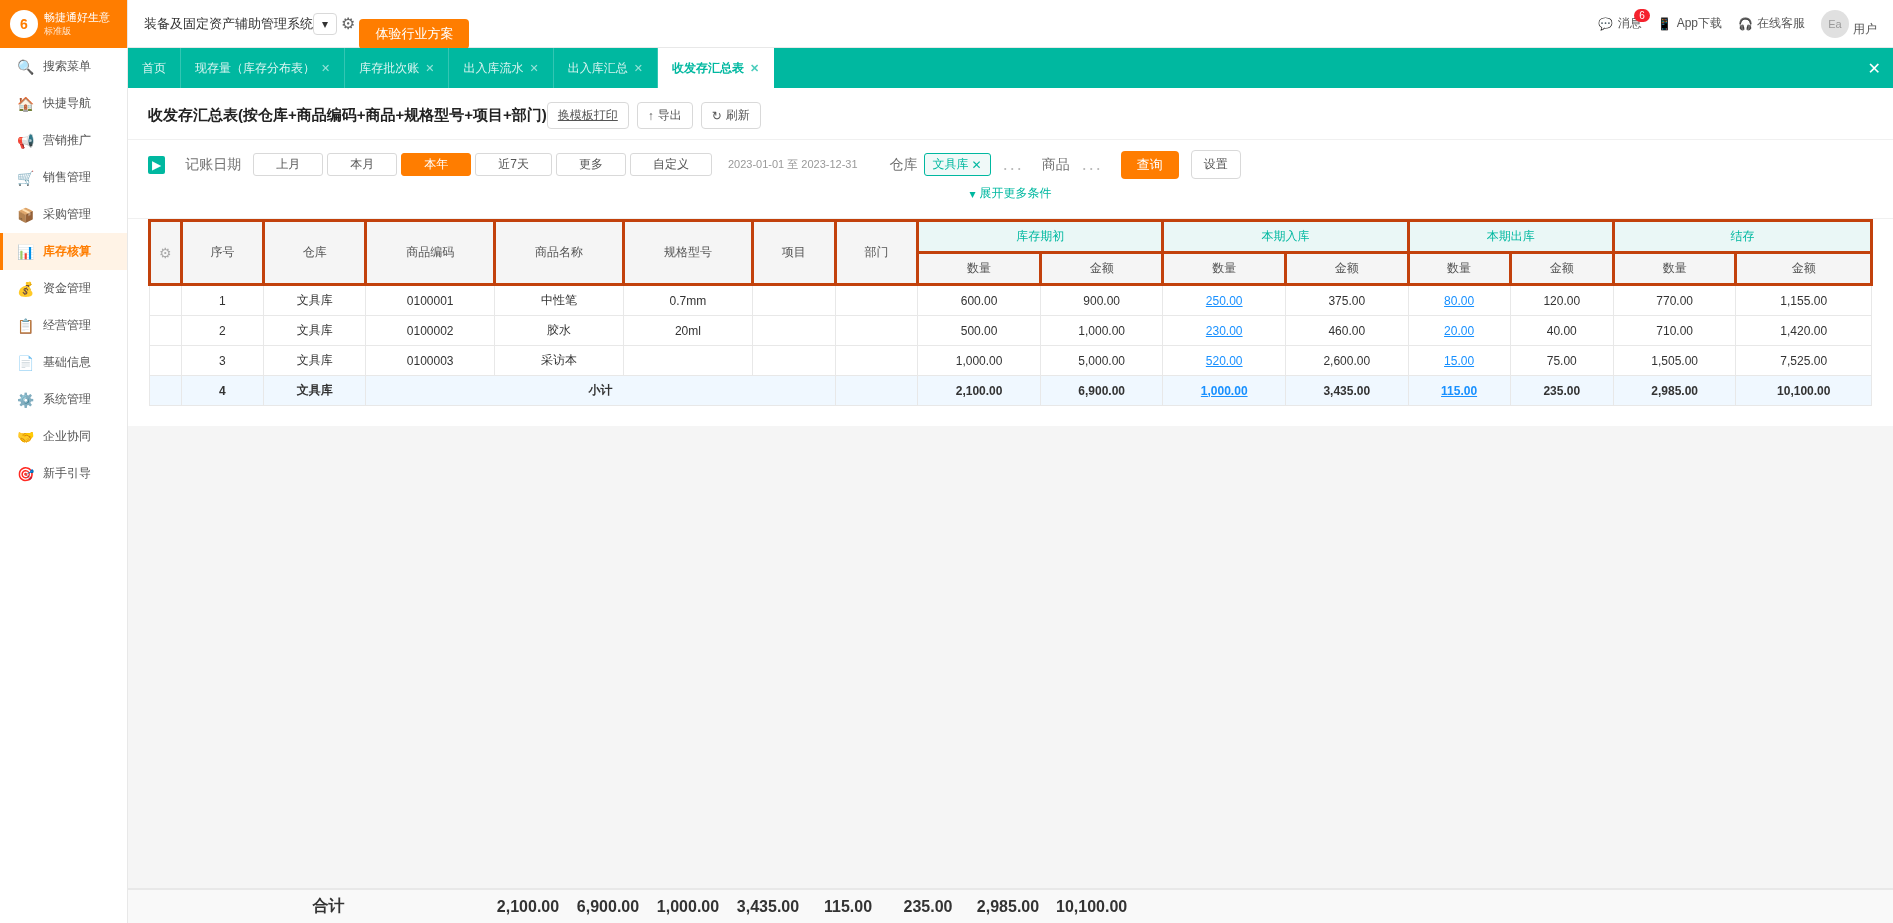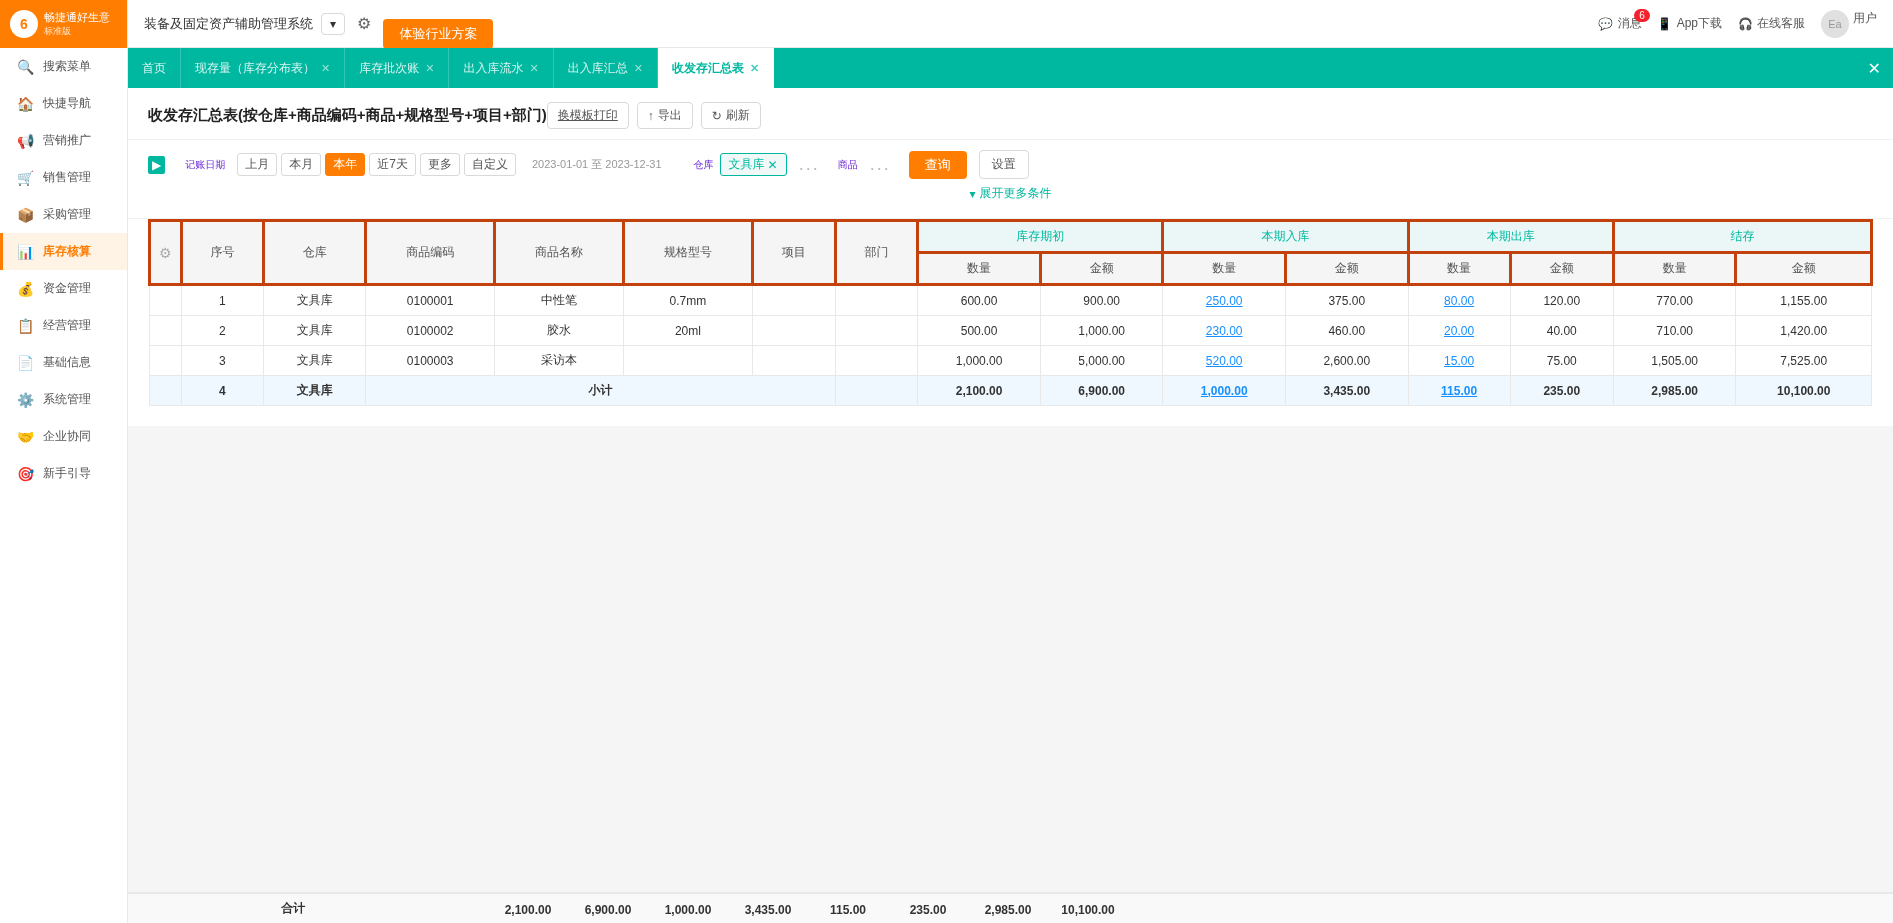--- a/index.html
+++ b/index.html
@@ -13,21 +13,21 @@
     .sidebar-logo .logo-tag { font-size: 9px; color: rgba(255,255,255,0.8); }
     .sidebar-nav-item { display: flex; align-items: center; gap: 8px; padding: 10px 14px; cursor: pointer; color: #555; font-size: 12px; border-left: 3px solid transparent; }
     .sidebar-nav-item.active { background: #fff3e6; color: #ff7d00; border-left: 3px solid #ff7d00; font-weight: bold; }
     .sidebar-nav-item .nav-icon { font-size: 14px; width: 18px; text-align: center; }
 
     
     .main { margin-left: 128px; display: flex; flex-direction: column; height: 100vh; }
 
     
     .top-header { background: #fff; border-bottom: 1px solid #e8e8e8; height: 48px; display: flex; align-items: center; justify-content: space-between; padding: 0 16px; }
-    .top-header-left { display: flex; align-items: center; gap: 8px; }
+    .top-header-left { display: flex; align-items: center; }
     .header-system-title { font-size: 13px; color: #333; }
     .header-dropdown { border: 1px solid #d9d9d9; border-radius: 4px; padding: 3px 8px; display: flex; align-items: center; gap: 4px; cursor: pointer; font-size: 12px; }
     .header-gear { padding: 4px; cursor: pointer; color: #666; font-size: 16px; }
     .trial-btn { background: #ff7d00; color: #fff; border: none; border-radius: 4px; padding: 6px 16px; cursor: pointer; font-size: 13px; margin-top: 20px; }
     .top-header-right { display: flex; align-items: center; gap: 16px; font-size: 12px; color: #555; }
     .top-header-right .badge-item { display: flex; align-items: center; gap: 4px; cursor: pointer; position: relative; }
     .badge-num { background: #f5222d; color: #fff; border-radius: 10px; font-size: 10px; padding: 1px 5px; position: absolute; top: -6px; right: -8px; }
     .user-avatar { width: 28px; height: 28px; border-radius: 50%; background: #e0e0e0; display: flex; align-items: center; justify-content: center; font-size: 11px; color: #999; }
 
     
@@ -48,23 +48,23 @@
     .page-title-bar { padding: 14px 20px 10px; display: flex; align-items: center; justify-content: flex-start; border-bottom: 1px solid #f0f0f0; }
     .page-title { font-size: 15px; font-weight: bold; color: #222; }
     .page-title-actions { display: flex; align-items: center; gap: 8px; }
     .btn-template { border: 1px solid #d9d9d9; background: #fff; border-radius: 4px; padding: 4px 10px; cursor: pointer; font-size: 12px; display: flex; align-items: center; gap: 4px; color: #555; text-decoration: underline; }
     .btn-export { border: 1px solid #d9d9d9; background: #fff; border-radius: 4px; padding: 4px 10px; cursor: pointer; font-size: 12px; display: flex; align-items: center; gap: 4px; color: #555; }
     .btn-refresh { border: 1px solid #d9d9d9; background: #fff; border-radius: 4px; padding: 4px 10px; cursor: pointer; font-size: 12px; display: flex; align-items: center; gap: 4px; color: #555; }
 
     
     .filter-bar { padding: 10px 20px; background: #fff; border-bottom: 1px solid #f0f0f0; }
     .filter-row { display: flex; align-items: center; gap: 12px; flex-wrap: wrap; }
-    .filter-label { color: #6d28d9; font-size: 10px; white-space: nowrap; }
+    .filter-label { color: #737373; font-size: 14px; white-space: nowrap; }
     .filter-date-btns { display: flex; align-items: center; gap: 4px; }
-    .date-btn { border: 1px solid #d9d9d9; background: #fff; border-radius: 3px; padding: 2px 7px; cursor: pointer; font-size: 12px; color: #555; }
+    .date-btn { border: 1px solid #d9d9d9; background: #fff; border-radius: 3px; padding: 2px 22px; cursor: pointer; font-size: 12px; color: #555; }
     .date-btn.active { background: #ff7d00; color: #fff; border-color: #ff7d00; }
     .date-range { color: #999; font-size: 11px; margin-left: 4px; }
     .filter-warehouse { display: flex; align-items: center; gap: 6px; margin-left: 20px; }
     .warehouse-tag { background: #f0f9f8; border: 1px solid #00b8a0; border-radius: 3px; padding: 2px 8px; color: #00b8a0; font-size: 12px; display: flex; align-items: center; gap: 3px; cursor: pointer; }
     .warehouse-tag .tag-close { color: #00b8a0; cursor: pointer; }
     .filter-dots { color: #bbb; cursor: pointer; padding: 2px 6px; font-size: 18px; letter-spacing: 2px; }
     .filter-goods { display: flex; align-items: center; gap: 6px; }
     .btn-query { background: #ff7d00; color: #fff; border: none; border-radius: 4px; padding: 5px 16px; cursor: pointer; font-size: 13px; }
     .btn-settings { background: #fff; color: #555; border: 1px solid #d9d9d9; border-radius: 4px; padding: 5px 12px; cursor: pointer; font-size: 12px; }
 
@@ -75,30 +75,30 @@
     .data-table { width: 100%; border-collapse: collapse; font-size: 12px; }
     .data-table th { background: #f5f5f5; border: 3px solid #c2410c; padding: 6px 8px; text-align: center; color: #555; font-weight: normal; white-space: nowrap; }
     .data-table th.group-header { background: #eaf7f6; color: #00b8a0; }
     .data-table td { border: 1px solid #e8e8e8; padding: 6px 8px; text-align: center; color: #333; }
     .data-table .subtotal-row td { font-weight: bold; background: #f0f8ff; }
     .data-table td.link-text { color: #1890ff; text-decoration: underline; cursor: pointer; }
     .data-table .settings-col { width: 30px; }
     .gear-icon-small { font-size: 14px; color: #aaa; cursor: pointer; }
 
     
-    .footer-total { background: #f9f9f9; border-top: 2px solid #e8e8e8; padding: 6px 20px; display: flex; align-items: flex-end; font-size: 12px; font-weight: bold; }
+    .footer-total { background: #f9f9f9; border-top: 2px solid #e8e8e8; padding: 6px 20px; display: flex; align-items: center; font-size: 16px; font-weight: bold; }
     .footer-total .total-label { width: 340px; color: #333; padding-left: 40px; }
     .footer-total .total-nums { display: flex; gap: 0; flex: 1; }
     .footer-num { min-width: 80px; text-align: center; padding: 0 8px; }
 
     
     .collapse-arrow { background: #00b8a0; color: #fff; border: none; border-radius: 2px; cursor: pointer; padding: 2px 4px; font-size: 12px; margin-right: 8px; }
 
     
-    .user-area { display: flex; align-items: flex-start; gap: 4px; cursor: pointer; }
+    .user-area { display: flex; align-items: flex-end; gap: 4px; cursor: pointer; }
   </style>
 </head>
 <body>
 
 <div class="sidebar">
   <div class="sidebar-logo">
     <div class="logo-icon">6</div>
     <div>
       <div class="logo-text">畅捷通好生意</div>
       <div class="logo-tag">标准版</div>

